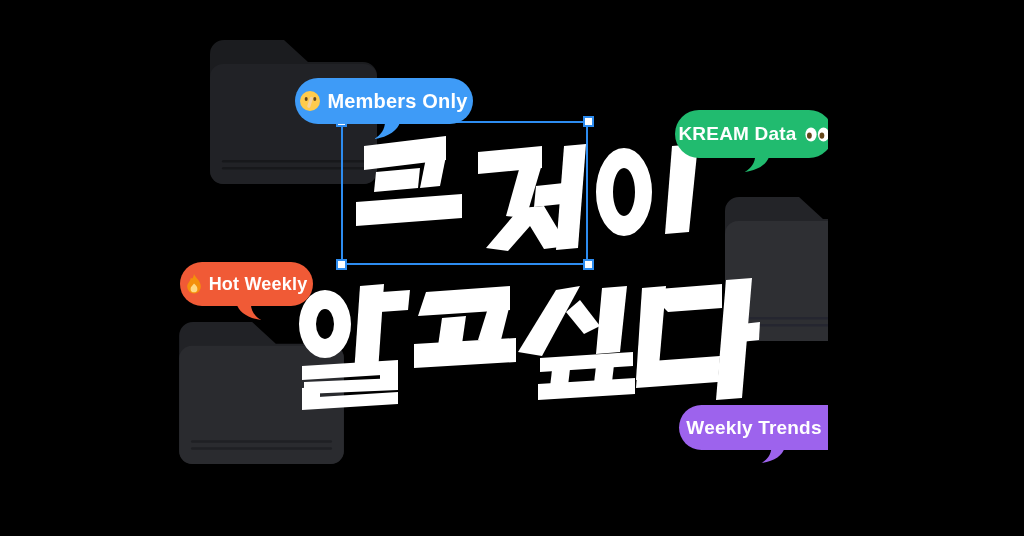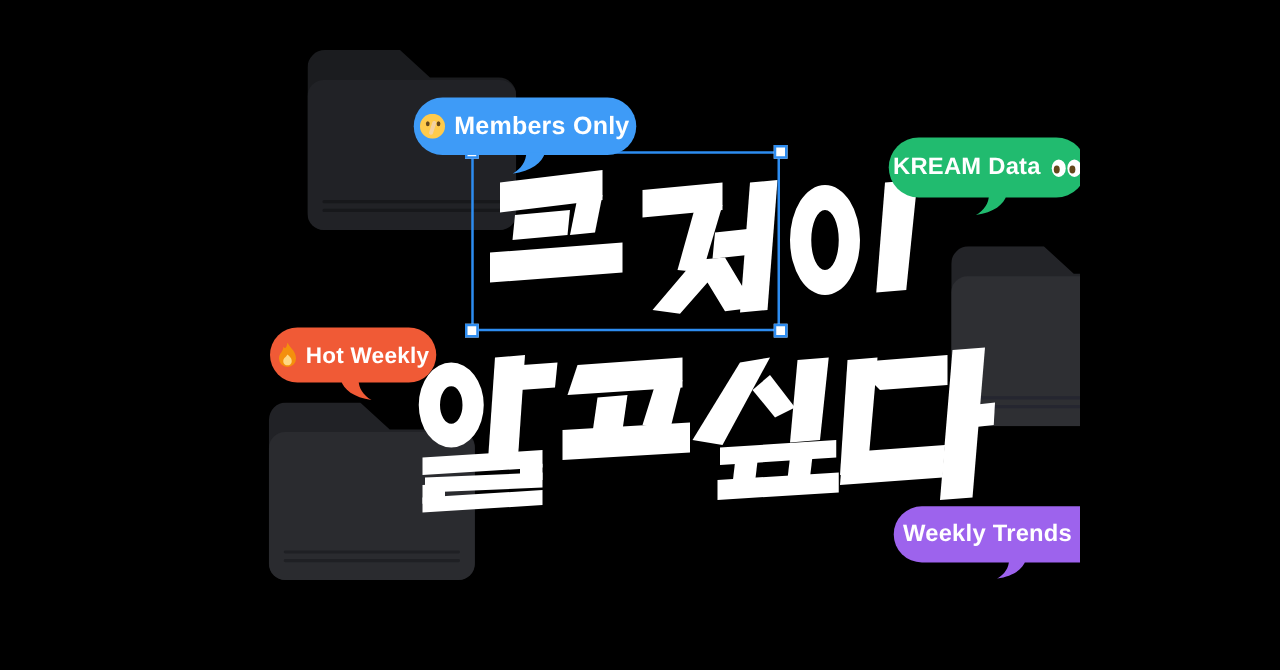--- a/index.html
+++ b/index.html
@@ -1,18 +1,18 @@
 <!DOCTYPE html>
 <html><head>
 <meta charset="utf-8">
 <style>
   html,body{margin:0;padding:0;background:#000;}
   #stage{
     position:relative;width:828px;height:536px;background:#000;
-    overflow:hidden;font-family:"Liberation Sans",sans-serif;margin-left:36px;
+    overflow:hidden;font-family:"Liberation Sans",sans-serif;
   }
   
   .folder{position:absolute;z-index:1;}
   
   #headline{position:absolute;left:280px;top:120px;width:520px;height:300px;z-index:5;}
   
   #selection-rect{
     position:absolute;left:341px;top:121px;width:243px;height:140px;
     border:2px solid #2D8CF0;z-index:8;
   }

